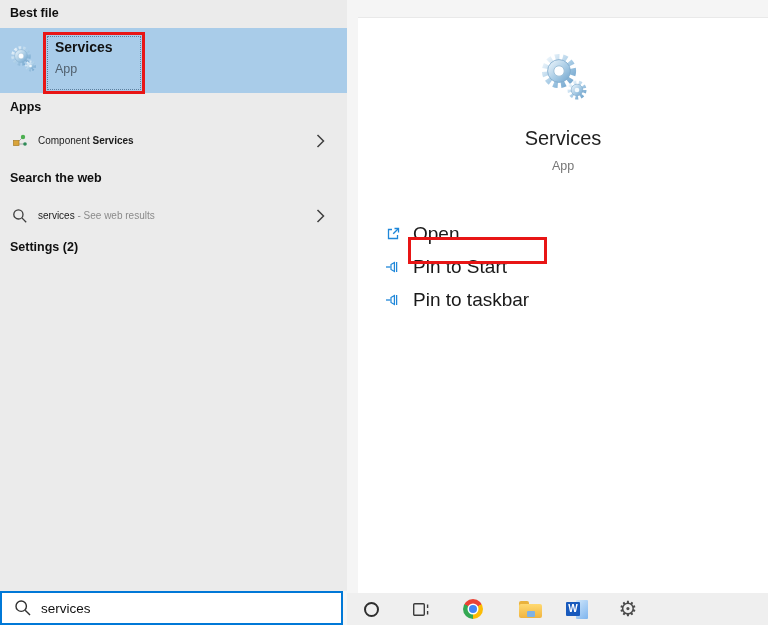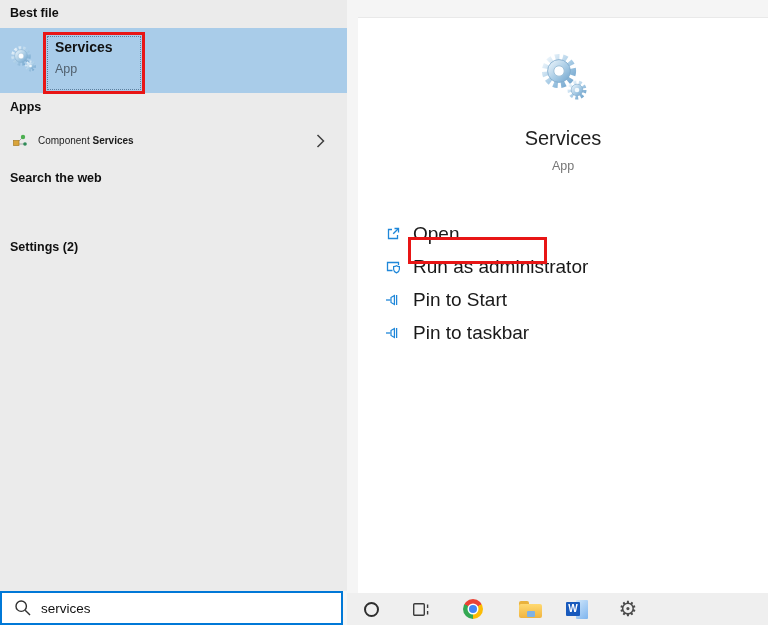--- a/index.html
+++ b/index.html
@@ -128,20 +128,30 @@
       <circle cx="13" cy="11" r="1.8" fill="#2e8b57"></circle>
     </svg>
     <div class="row-label"><span>Component </span><span class="match">Services</span></div>
     <svg class="chevron" width="9" height="15" viewBox="0 0 9 15">
       <polyline points="1.5,1.5 7.5,7.5 1.5,13.5" fill="none" stroke="#3f3f3f" stroke-width="1.5"></polyline>
     </svg>
   </div>
 
   <div class="section-header hdr-web">Search the web</div>
 
+  <div class="result-row row-web">
+    <svg class="row-icon" viewBox="0 0 16 16" style="width:16px;height:16px;">
+      <circle cx="6.4" cy="6.4" r="4.6" fill="none" stroke="#3c3c3c" stroke-width="1.3"></circle>
+      <line x1="9.9" y1="9.9" x2="14.2" y2="14.2" stroke="#3c3c3c" stroke-width="1.3"></line>
+    </svg>
+    <div class="row-label"><span>services</span><span> </span><span class="dim">- See web results</span></div>
+    <svg class="chevron" width="9" height="15" viewBox="0 0 9 15">
+      <polyline points="1.5,1.5 7.5,7.5 1.5,13.5" fill="none" stroke="#3f3f3f" stroke-width="1.5"></polyline>
+    </svg>
+  </div>
 
   <div class="section-header hdr-set">Settings (2)</div>
 
   <div class="red-rect red-rect-1"></div>
 </div>
 
 <div class="right-bg"></div>
 <div class="preview-panel">
 
   <div class="app-icon-wrap">
@@ -169,27 +179,20 @@
 
     <div class="action-row">
       <svg class="action-icon" viewBox="0 0 16 16">
         <path d="M7 3.5 H3.5 v9 h9 V9" fill="none" stroke="#1f87d9" stroke-width="1.3"></path>
         <path d="M9.5 2.5 h4 v4" fill="none" stroke="#1f87d9" stroke-width="1.3"></path>
         <line x1="13.2" y1="2.8" x2="8.2" y2="7.8" stroke="#1f87d9" stroke-width="1.3"></line>
       </svg>
       <span class="action-label">Open</span>
     </div>
 
-    <div class="action-row">
-      <svg class="action-icon" viewBox="0 0 16 16">
-        <path d="M13.5 6 V3.5 h-11 v8 h5" fill="none" stroke="#1f87d9" stroke-width="1.3"></path>
-        <path d="M11.5 6.8 c.9.6 1.9.9 2.9.9 v2.6 c0 1.8 -1.5 2.9 -2.9 3.6 c-1.4-.7-2.9-1.8-2.9-3.6 V7.7 c1 0 2-.3 2.9-.9 z" fill="none" stroke="#1f87d9" stroke-width="1.2"></path>
-      </svg>
-      <span class="action-label">Run as administrator</span>
-    </div>
 
 
     <div class="action-row">
       <svg class="action-icon" viewBox="0 0 16 16">
         <line x1="1" y1="8" x2="5.5" y2="8" stroke="#1f87d9" stroke-width="1.3"></line>
         <path d="M6 5.6 l3.4 -2 v8.8 l-3.4 -2 z" fill="none" stroke="#1f87d9" stroke-width="1.2"></path>
         <line x1="11.6" y1="3" x2="11.6" y2="13" stroke="#1f87d9" stroke-width="1.3"></line>
       </svg>
       <span class="action-label">Pin to Start</span>
     </div>

